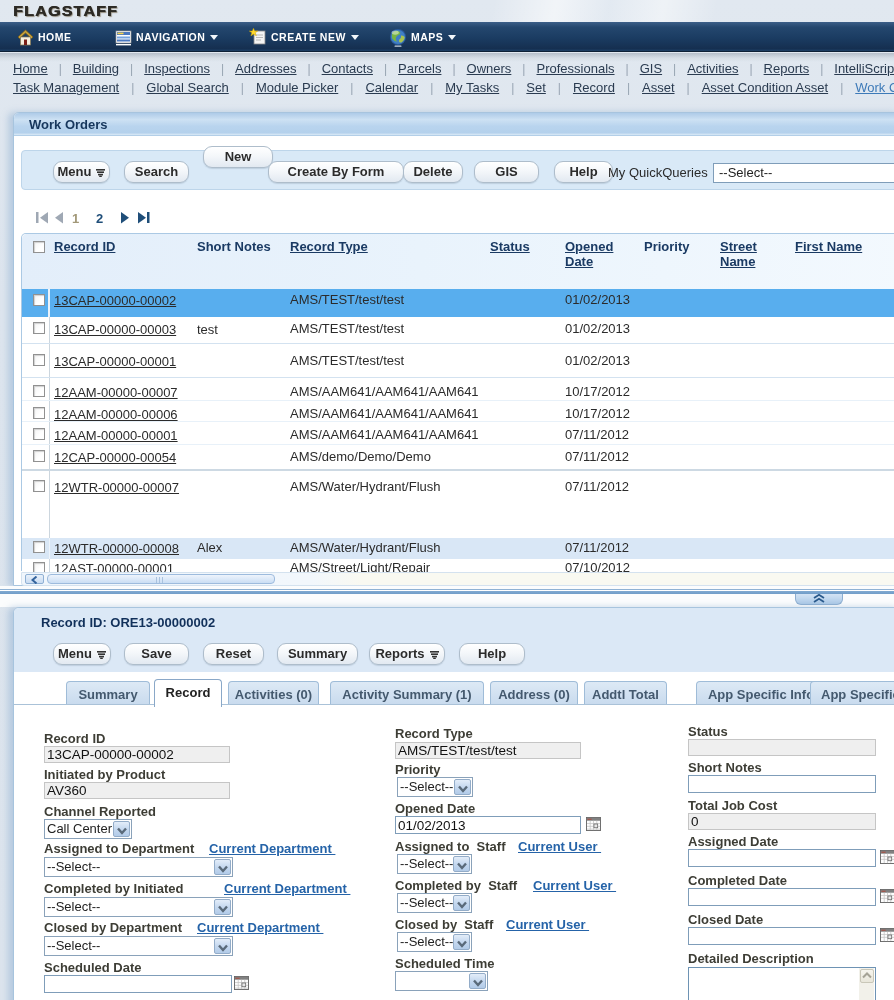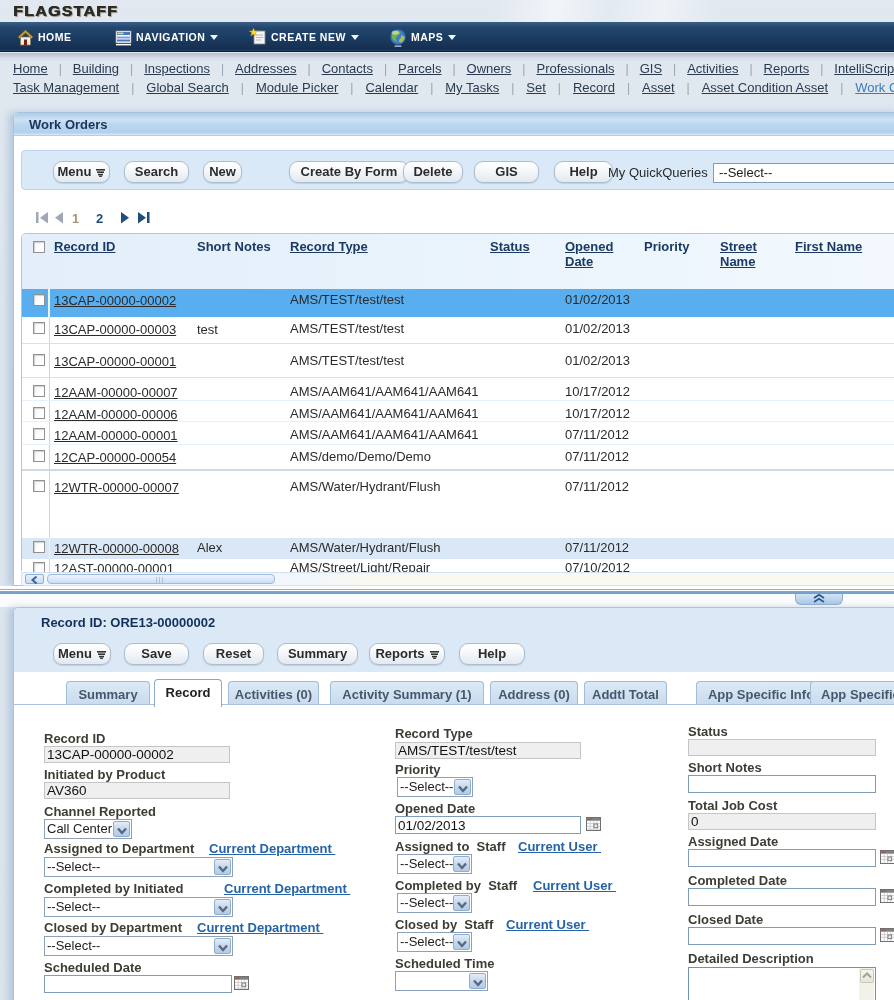--- a/index.html
+++ b/index.html
@@ -112,22 +112,22 @@
 <div class="panel" id="p1">
   <div class="phead">Work Orders</div>
   <div class="tbstrip"></div>
   <div class="btn" style="left:23px;top:48px;width:57px;">Menu<span class="menuglyph"><svg width="9" height="8" viewBox="0 0 9 8">
           <rect x="0" y="0" width="9" height="1.6" fill="#333"></rect>
           <rect x="1" y="2.4" width="7" height="1.6" fill="#333"></rect>
           <rect x="2" y="4.8" width="5" height="1.6" fill="#333"></rect>
           <rect x="3.2" y="6.6" width="2.6" height="1.4" fill="#333"></rect>
         </svg></span></div>
   <div class="btn" style="left:94px;top:48px;width:65px;">Search</div>
-  <div class="btn" style="left:173px;top:48px;width:39px;">New</div>
-  <div class="btn" style="left:259px;top:48px;width:120px;">Create By Form</div>
+  <div class="btn" style="left:173px;top:33px;width:70px;">New</div>
+  <div class="btn" style="left:238px;top:48px;width:136px;">Create By Form</div>
   <div class="btn" style="left:373px;top:48px;width:60px;">Delete</div>
   <div class="btn" style="left:444px;top:48px;width:65px;">GIS</div>
   <div class="btn" style="left:524px;top:48px;width:59px;">Help</div>
   <div class="abs" style="left:594px;top:52px;font-size:13px;color:#2b2b2b;">My QuickQueries</div>
   <div class="abs" style="left:699px;top:50px;width:200px;height:20px;background:#fff;border:1px solid #7f9db9;font-size:13px;color:#222;line-height:18px;padding-left:5px;">--Select--</div>
 
   <div class="abs" style="left:22px;top:98px;width:200px;height:16px;">
     <svg width="140" height="14" viewBox="0 0 140 14">
       <rect x="0" y="1" width="2.5" height="11" fill="#9fa8b4"></rect>
         <polygon points="12,1 12,12.5 4,6.8" fill="#9fa8b4"></polygon>

